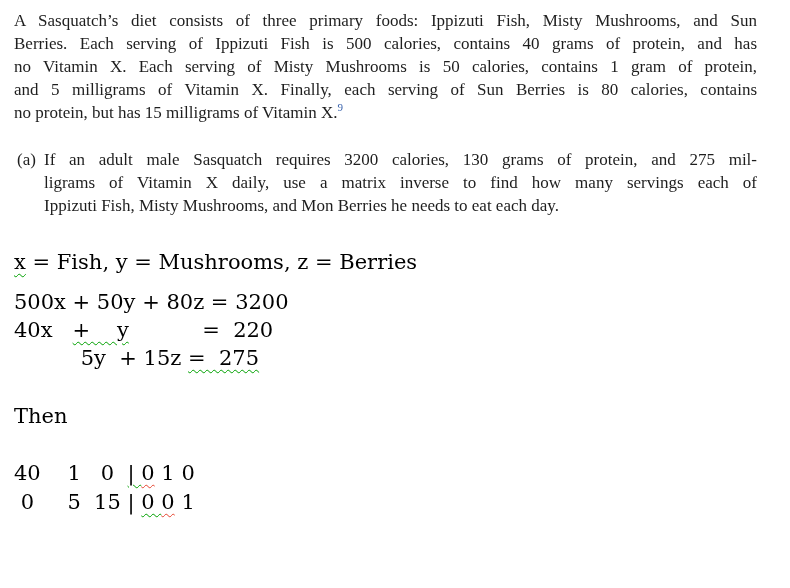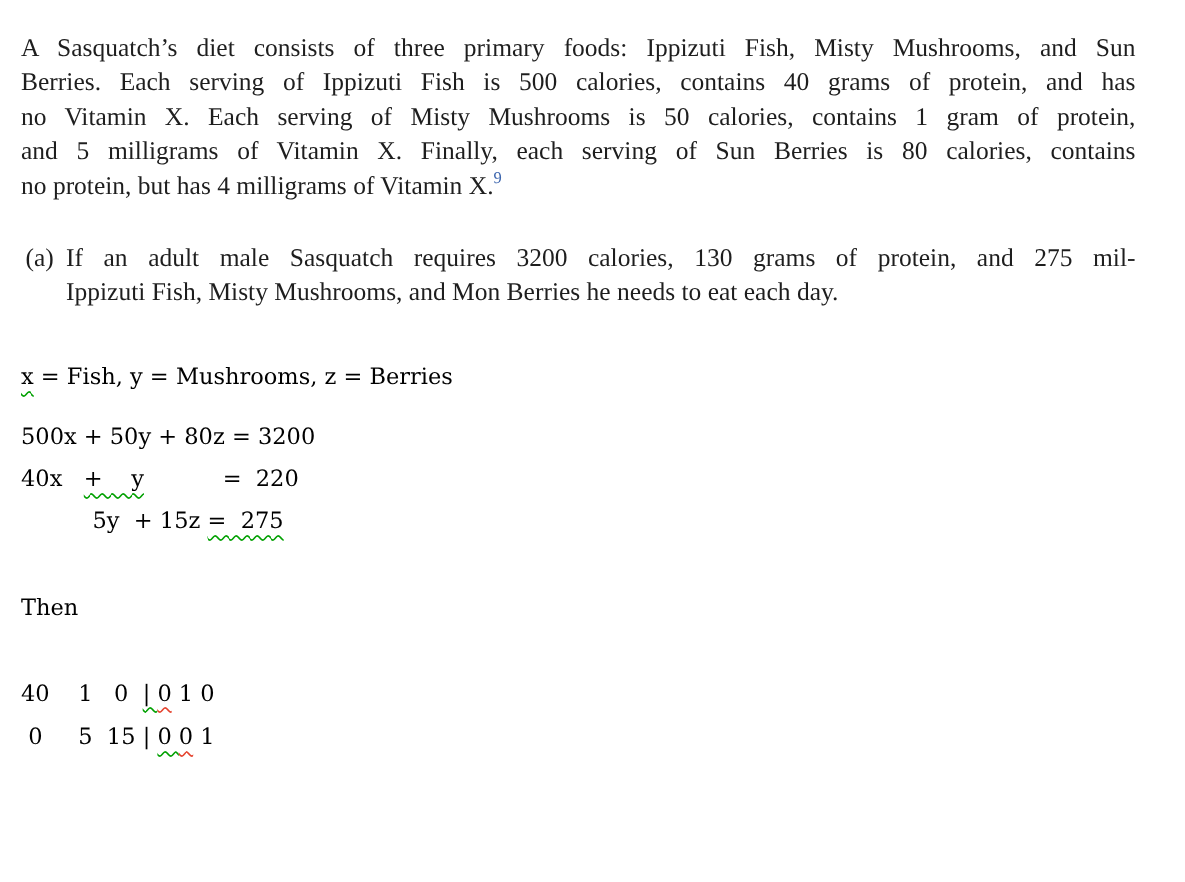--- a/index.html
+++ b/index.html
@@ -11,21 +11,21 @@
     width: 790px;
     height: 588px;
     overflow: hidden;
     font-family: "Liberation Serif", serif;
     color: #1e1e1e;
   }
   .page {
     box-sizing: border-box;
     width: 790px;
     height: 588px;
-    padding: 20px 33px 0 14px;
+    padding: 9px 33px 0 14px;
   }
   
   .problem {
     font-size: 17px;
     line-height: 23px;
   }
   .doc-line {
     white-space: normal;
   }
   .doc-line.j {
@@ -39,21 +39,21 @@
   }
   .part-a .part-label {
     position: absolute;
     left: 3px;
     top: 0;
   }
   
   .work {
     font-family: "DejaVu Serif", serif;
     color: #000000;
-    font-size: 15px;
+    font-size: 21px;
   }
   .work-line {
     line-height: 28px;
     white-space: pre;
   }
   .variables-line { margin-top: 31px; }
   .equations      { margin-top: 12px; }
   .then-line      { margin-top: 30px; }
   .matrix         { margin-top: 29px; }
   .matrix .work-line { line-height: 29px; }
@@ -85,27 +85,28 @@
 <body>
 
 <div class="page">
 
   <section class="problem">
     <div class="para">
         <div class="doc-line j"><span class="seg m-none">A Sasquatch’s diet consists of three primary foods: Ippizuti Fish, Misty Mushrooms, and Sun</span></div>
         <div class="doc-line j"><span class="seg m-none">Berries. Each serving of Ippizuti Fish is 500 calories, contains 40 grams of protein, and has</span></div>
         <div class="doc-line j"><span class="seg m-none">no Vitamin X. Each serving of Misty Mushrooms is 50 calories, contains 1 gram of protein,</span></div>
         <div class="doc-line j"><span class="seg m-none">and 5 milligrams of Vitamin X. Finally, each serving of Sun Berries is 80 calories, contains</span></div>
-        <div class="doc-line"><span class="seg m-none">no protein, but has 4 milligrams of Vitamin X.</span><span class="seg m-sup">9</span></div>
+        <div class="doc-line"><span class="seg m-none">no protein, but has 15 milligrams of Vitamin X.</span><span class="seg m-sup">9</span></div>
       </div>
 
     <div class="part-a">
       <span class="part-label">(a)</span>
       <div class="part-body">
           <div class="doc-line j"><span class="seg m-none">If an adult male Sasquatch requires 3200 calories, 130 grams of protein, and 275 mil-</span></div>
+          <div class="doc-line j"><span class="seg m-none">ligrams of Vitamin X daily, use a matrix inverse to find how many servings each of</span></div>
           <div class="doc-line"><span class="seg m-none">Ippizuti Fish, Misty Mushrooms, and Mon Berries he needs to eat each day.</span></div>
         </div>
     </div>
   </section>
 
   <section class="work">
     <div class="work-line variables-line"><span class="seg m-green">x</span><span class="seg m-none"> = Fish, y = Mushrooms, z = Berries</span></div>
 
     <div class="equations">
       <div class="work-line"><span class="seg m-none">500x + 50y + 80z = 3200</span></div>

